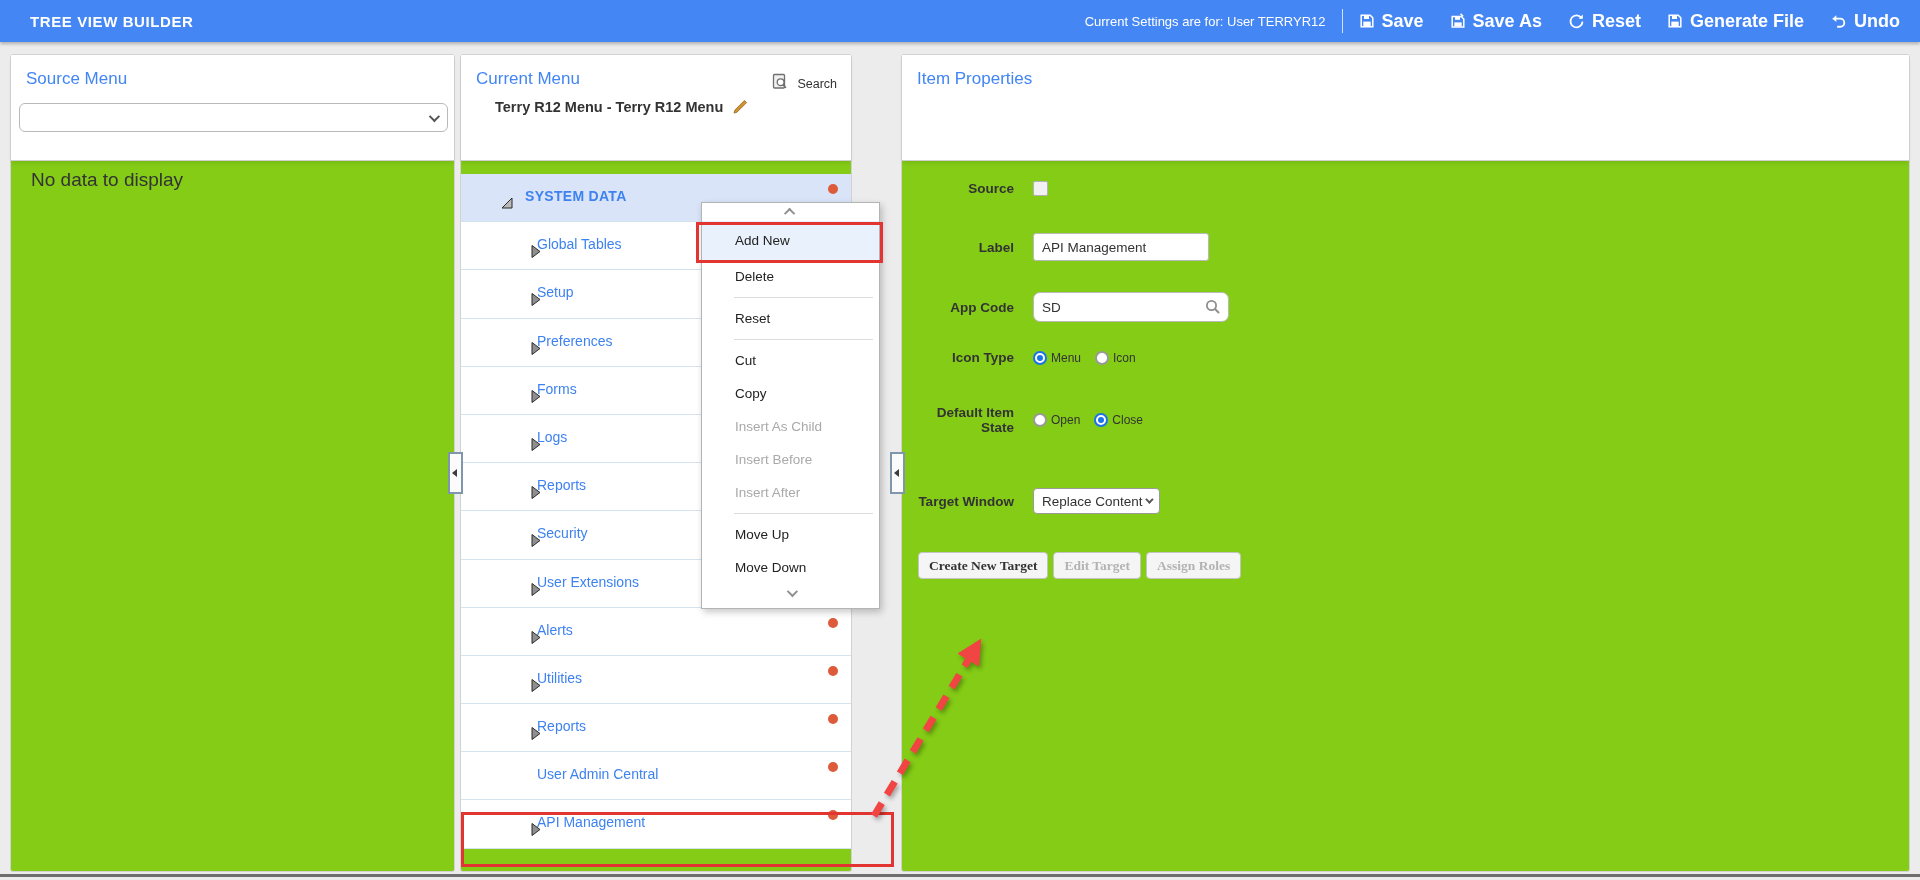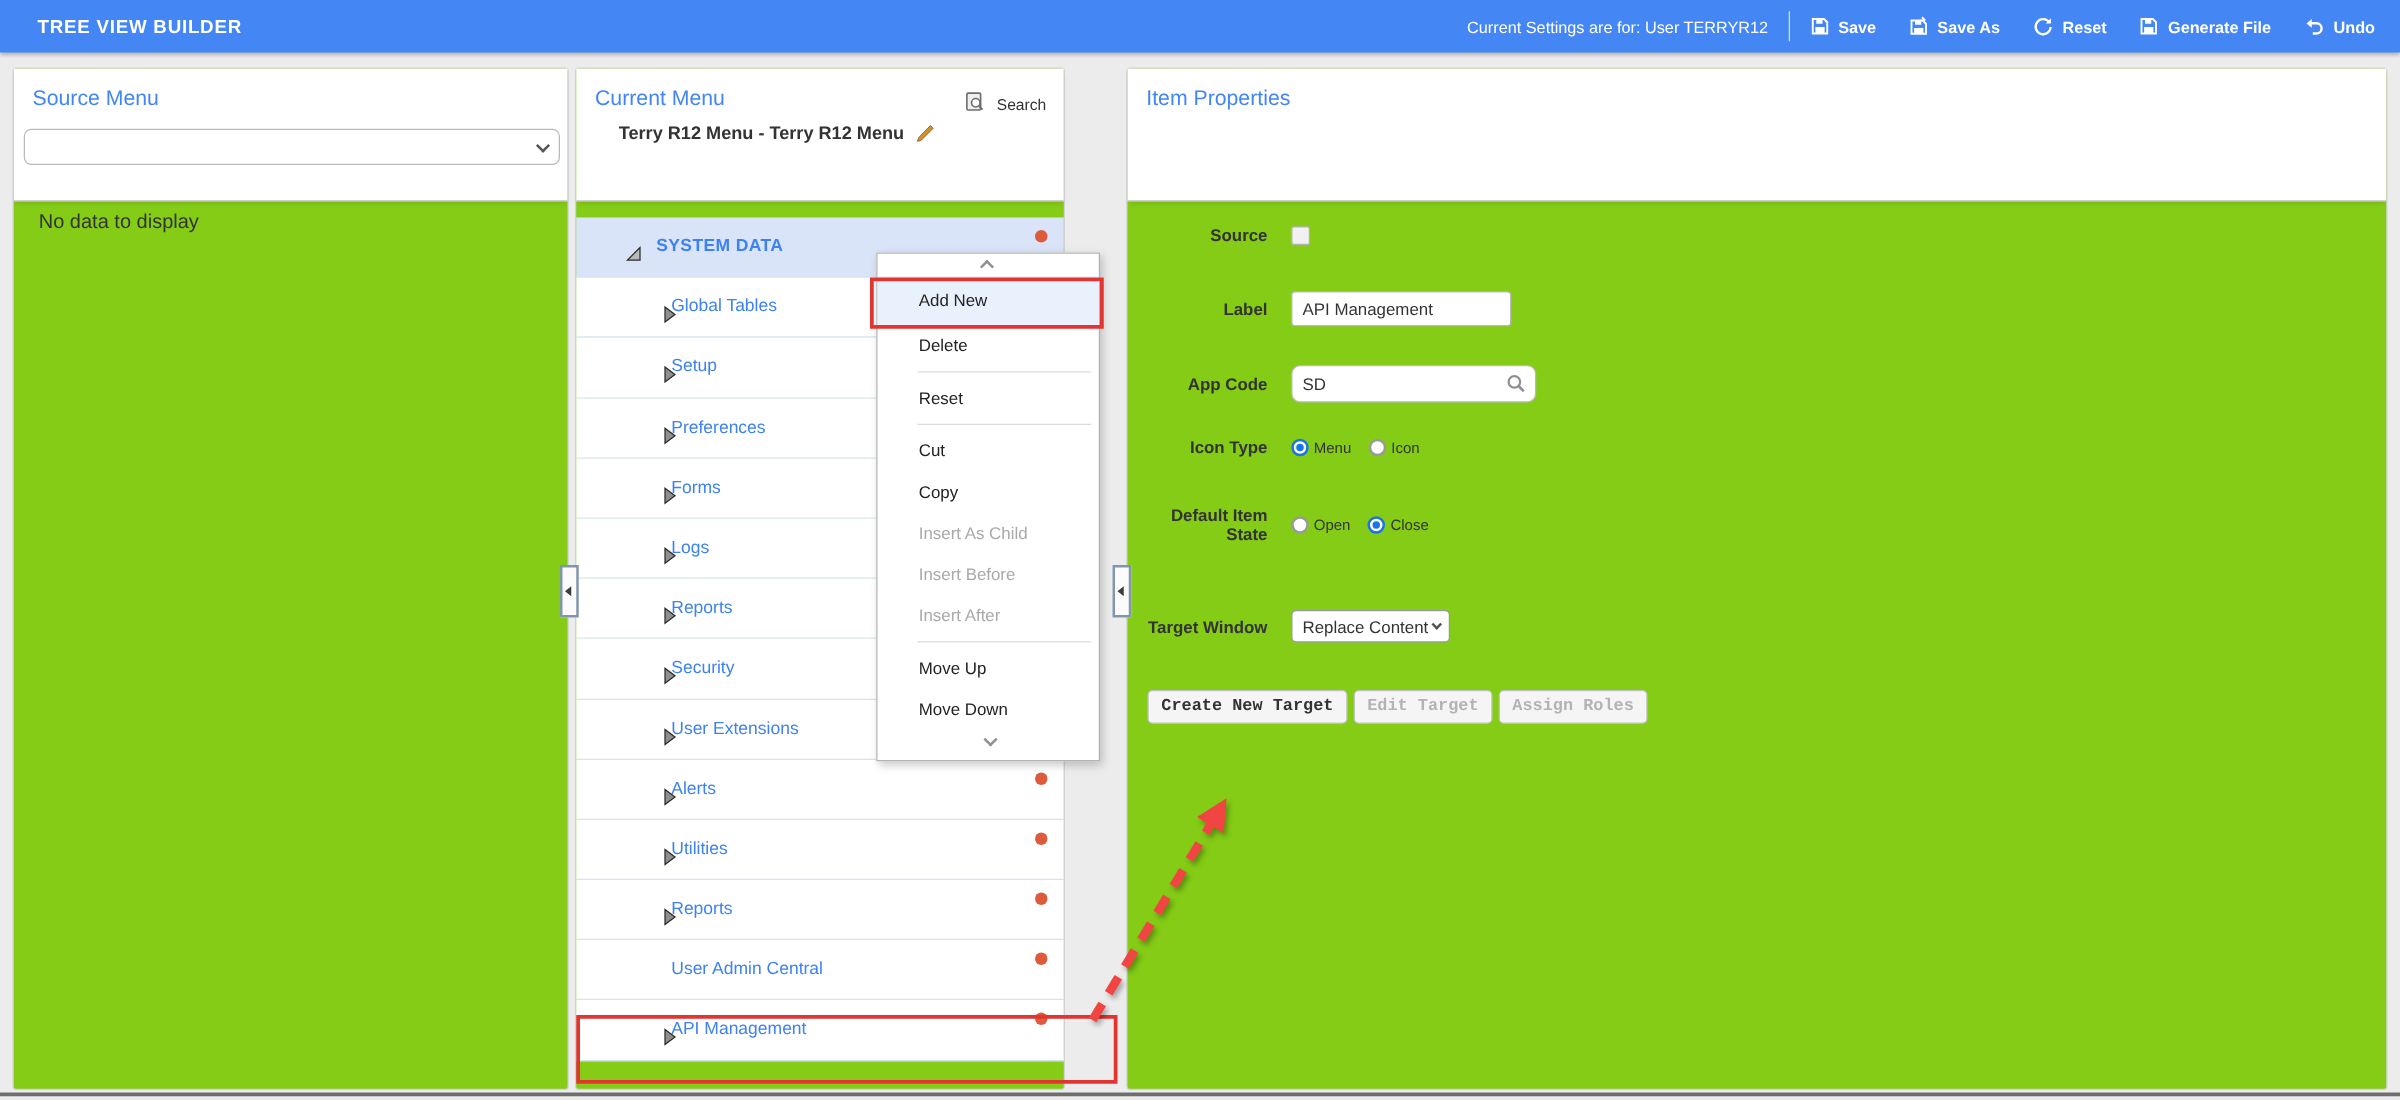--- a/index.html
+++ b/index.html
@@ -5,39 +5,39 @@
   * { margin:0; padding:0; box-sizing:border-box; }
   html,body { width:1920px; height:880px; background:#ececec; font-family:"Liberation Sans", sans-serif; overflow:hidden; position:relative; }
 
   
   .app-header { position:absolute; left:0; top:0; width:1920px; height:42px; background:#4486f4;
     display:flex; align-items:center; box-shadow:0 2px 3px rgba(0,0,0,.25); z-index:20; }
   .app-title { color:#fff; font-size:15px; font-weight:bold; letter-spacing:.6px; margin-left:30px; }
   .header-right { position:absolute; right:14px; top:0; height:42px; display:flex; align-items:center; }
   .settings-text { color:#fff; font-size:13px; margin-right:16px; }
   .header-divider { width:1px; height:24px; background:rgba(255,255,255,.75); margin-right:16px; }
-  .hbtn { display:flex; align-items:center; gap:7px; color:#fff; font-size:13px; font-weight:bold;
+  .hbtn { display:flex; align-items:center; gap:7px; color:#fff; font-size:18px; font-weight:bold;
     margin-right:26px; cursor:pointer; white-space:nowrap; }
   .hbtn:last-child { margin-right:6px; }
   .hbtn svg { display:block; }
 
   
   .panel { position:absolute; top:54px; height:818px; background:#84cc16; border:1px solid #d2d2d2; border-radius:3px; }
   #panel-source  { left:10px;  width:445px; }
   #panel-current { left:460px; width:392px; }
   #panel-props   { left:901px; width:1009px; }
   .panel-head { position:relative; height:106px; border-bottom:1px solid #cfcfcf; box-shadow:0 3px 4px -1px rgba(0,0,0,.10); background:#fff; }
   .panel-title { color:#4285f4; font-size:17px; margin:14px 0 0 15px; display:inline-block; }
 
   
   .src-select { position:absolute; left:8px; top:48px; width:429px; height:29px; border:1px solid #b9b9b9; border-radius:6px;
     background:#fff; display:flex; align-items:center; padding:0 10px; font-size:13.5px; color:#333; cursor:pointer; }
   .src-select .chev { margin-left:auto; }
   .chev { width:8px; height:8px; border-right:2px solid #555; border-bottom:2px solid #555; transform:rotate(45deg) translateY(-2px); display:inline-block; }
-  .nodata { padding:8px 0 0 20px; font-size:16px; color:#333; }
+  .nodata { padding:8px 0 0 20px; font-size:19px; color:#333; }
 
   
   .menu-name { margin:10px 0 0 34px; font-size:14.5px; font-weight:bold; color:#333; display:flex; align-items:flex-start; gap:8px; }
   .search-link { position:absolute; right:14px; top:18px; display:flex; align-items:center; gap:8px; cursor:pointer; }
   .search-label { font-size:12.5px; font-weight:normal; color:#333; }
 
   
   .tree { margin-top:13px; }
   .tree-row { position:relative; height:48.2px; border-bottom:1px solid #d5e3f1; background:#fff; cursor:pointer; }
   .tree-row.sel { background:#d9e4f8; }
@@ -86,21 +86,21 @@
   .radio-group { display:flex; align-items:center; gap:4px; }
   .radio { width:14px; height:14px; border-radius:50%; border:2px solid #9a9a9a; position:relative; background:#fff; flex:none; }
   .radio.sel { border-color:#1a73e8; }
   .radio.sel::after { content:''; position:absolute; left:2px; top:2px; right:2px; bottom:2px; border-radius:50%; background:#1a73e8; }
   .radio-lab { font-size:12px; color:#333; margin-right:10px; }
   .tgt-select { width:127px; height:26px; border:1px solid #9a9a9a; border-radius:4px; display:flex; align-items:center;
     padding:0 8px; font-size:13.5px; color:#333; cursor:pointer; background:#fff; }
   .tgt-select .chev { margin-left:auto; width:6px; height:6px; }
   .btn-row { gap:5px; }
   .pbtn { height:27px; padding:0 10px; background:#f5f5f5; border:1px solid #c3c3c3; border-radius:4px;
-    font-size:13.5px; font-weight:bold; color:#333; font-family:Liberation Mono, monospace; cursor:pointer; white-space:nowrap; }
+    font-size:13.5px; font-weight:bold; color:#333; font-family:Liberation Serif, serif; cursor:pointer; white-space:nowrap; }
   .pbtn:disabled { color:#b3b3b3; cursor:default; }
 
   .bottom-edge { position:absolute; left:0; top:874px; width:1920px; height:3px; background:#6e6e6e; z-index:15; }
 </style>
 </head>
 <body>
 
 <div class="app-header">
   <div class="app-title">TREE VIEW BUILDER</div>
   <div class="header-right">

